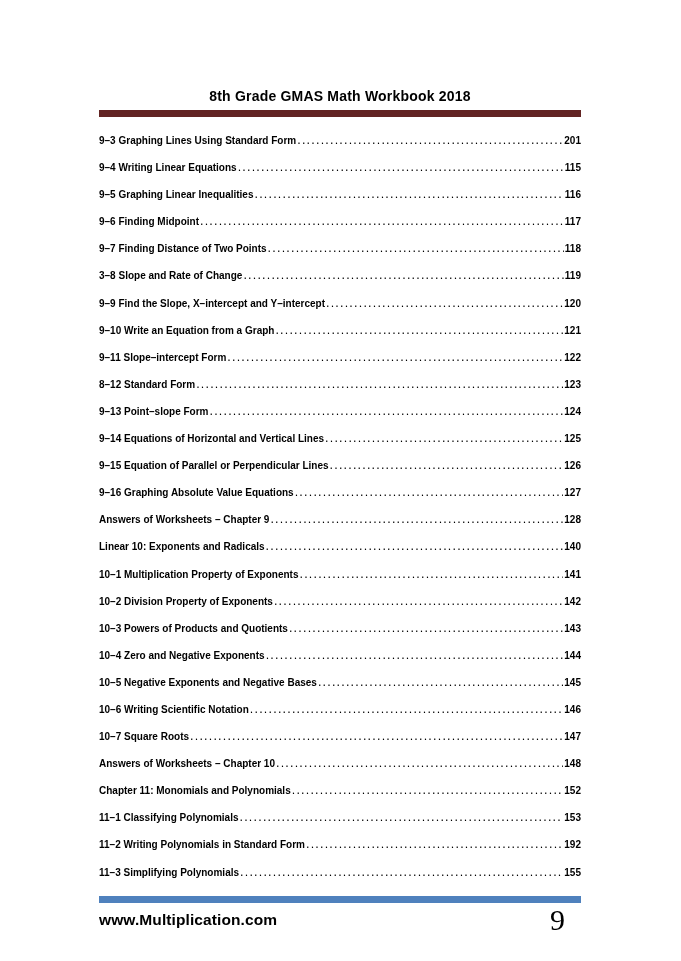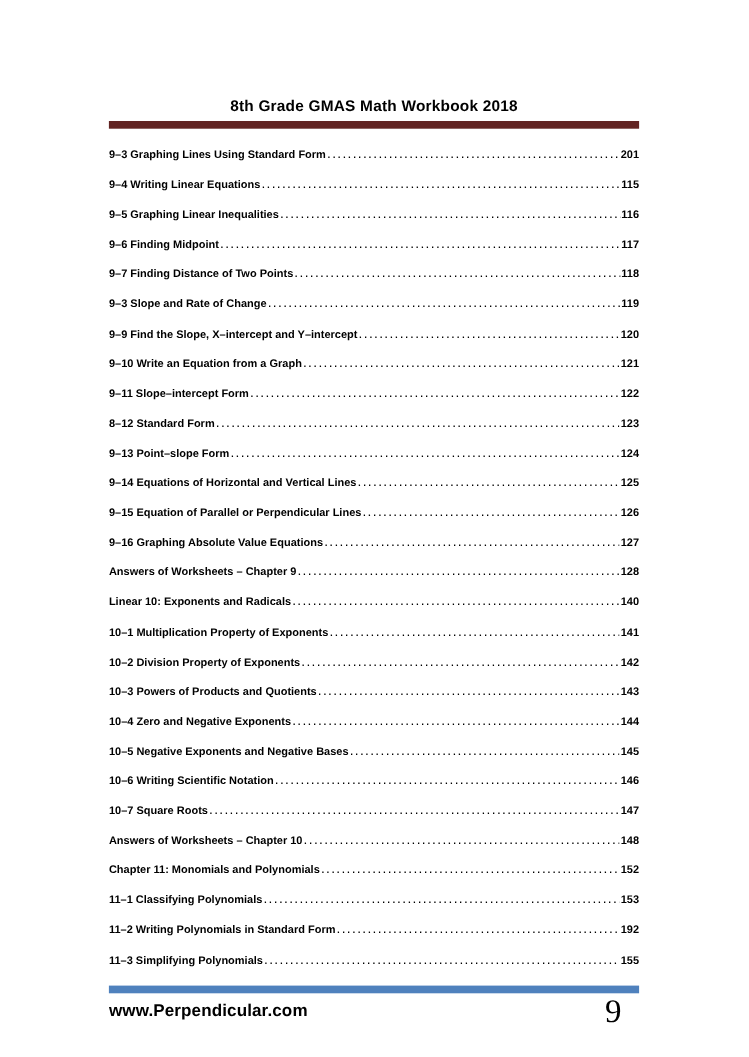--- a/index.html
+++ b/index.html
@@ -120,21 +120,21 @@
           <span class="toc-label">9–6 Finding Midpoint</span>
           <span class="toc-dots"></span>
           <span class="toc-page">117</span>
         </div>
       <div class="toc-row">
           <span class="toc-label">9–7 Finding Distance of Two Points</span>
           <span class="toc-dots"></span>
           <span class="toc-page">118</span>
         </div>
       <div class="toc-row">
-          <span class="toc-label">9–3 Slope and Rate of Change</span>
+          <span class="toc-label">3–8 Slope and Rate of Change</span>
           <span class="toc-dots"></span>
           <span class="toc-page">119</span>
         </div>
       <div class="toc-row">
           <span class="toc-label">9–9 Find the Slope, X–intercept and Y–intercept</span>
           <span class="toc-dots"></span>
           <span class="toc-page">120</span>
         </div>
       <div class="toc-row">
           <span class="toc-label">9–10 Write an Equation from a Graph</span>
@@ -238,18 +238,18 @@
         </div>
       <div class="toc-row">
           <span class="toc-label">11–3 Simplifying Polynomials</span>
           <span class="toc-dots"></span>
           <span class="toc-page">155</span>
         </div>
     </div>
 
     <div class="footer-bar"></div>
     <div class="footer-row">
-      <span class="footer-website">www.Perpendicular.com</span>
+      <span class="footer-website">www.Multiplication.com</span>
       <span class="footer-page-number">9</span>
     </div>
 
   </div>
 </div>
 
 </body></html>

